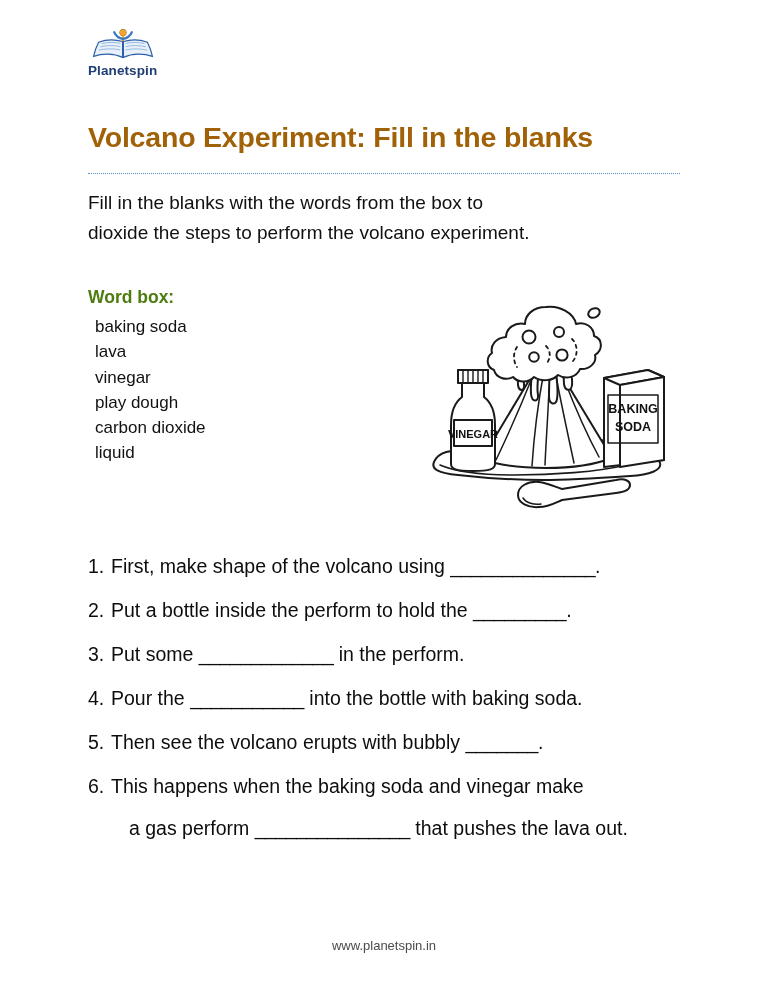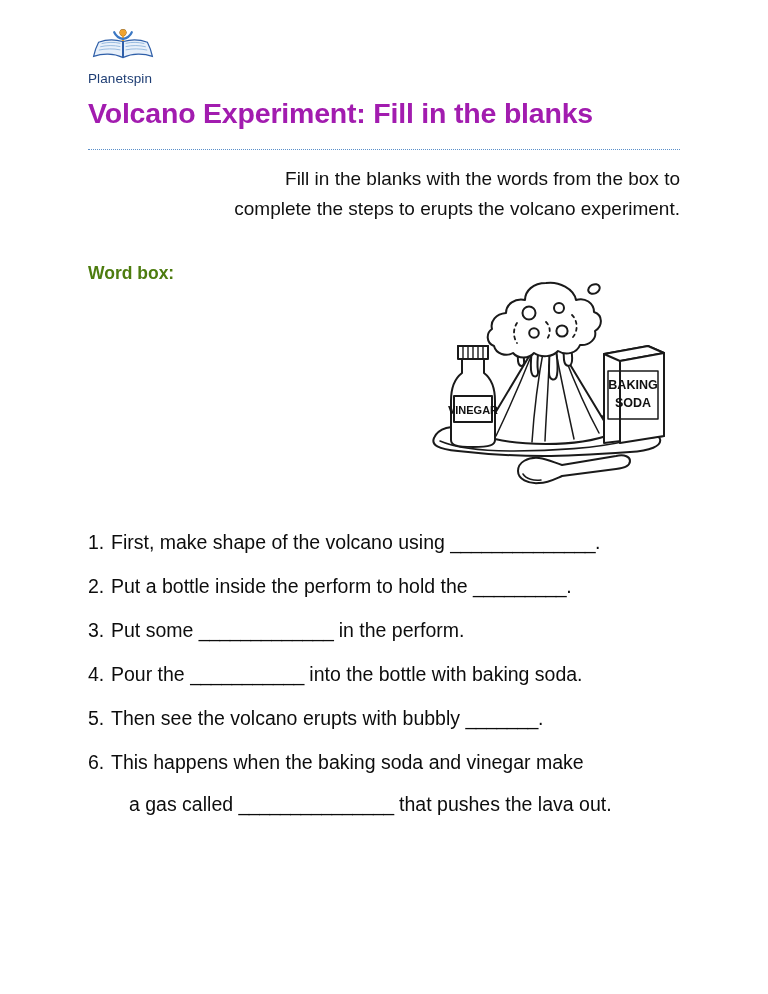--- a/index.html
+++ b/index.html
@@ -30,51 +30,50 @@
     width: 92px;
   }
   .brand-mark {
     width: 62px;
     height: 34px;
     display: block;
     margin-left: 4px;
   }
   .brand-name {
     font-size: 13.5px;
-    font-weight: normal;
+    font-weight: bold;
     color: #1f3e74;
     letter-spacing: .1px;
-    margin-top: 10px;
+    margin-top: 2px;
     line-height: 1.1;
   }
 
   
   .title {
-    margin-top: 10px;
+    margin-top: 42px;
     font-size: 28.5px;
     font-weight: bold;
-    color: #a21caf;
+    color: #a16207;
     letter-spacing: -.2px;
     line-height: 1.15;
     white-space: nowrap;
   }
   .title-rule {
     margin-top: 6px;
     height: 0;
     border-top: 1.6px dotted #5b8fc9;
     width: 100%;
   }
 
   
   .intro {
     margin-top: 14px;
     font-size: 19px;
     line-height: 1.62;
     color: #111111;
-    text-align: right;
   }
   .intro div { white-space: nowrap; }
 
   
   .middle {
     margin-top: 38px;
     display: flex;
     align-items: flex-start;
     justify-content: space-between;
   }
@@ -163,27 +162,35 @@
       <path d="M31 13.4 L31 29.6" stroke="#2f5fa8" stroke-width="1.4"></path>
     </svg>
     <div class="brand-name">Planetspin</div>
   </div>
 
   <h1 class="title">Volcano Experiment: Fill in the blanks</h1>
   <div class="title-rule"></div>
 
   <div class="intro">
     <div>Fill in the blanks with the words from the box to</div>
-    <div>complete the steps to erupts the volcano experiment.</div>
+    <div>dioxide the steps to perform the volcano experiment.</div>
   </div>
 
   <div class="middle">
 
     <div class="wordbox">
       <div class="wordbox-title">Word box:</div>
+      <ul class="wordbox-list">
+        <li>baking soda</li>
+        <li>lava</li>
+        <li>vinegar</li>
+        <li>play dough</li>
+        <li>carbon dioxide</li>
+        <li>liquid</li>
+      </ul>
     </div>
 
     <div class="illus">
       <svg viewBox="0 0 250 215">
         <g fill="#ffffff" stroke="#1a1a1a" stroke-width="2" stroke-linejoin="round" stroke-linecap="round">
 
           <path d="M12 163 C16 153, 30 150, 44 152 C58 141, 92 134, 124 134 C156 134, 190 141, 205 152
                    C219 150, 234 154, 238 164 C240 171, 228 176, 208 177
                    C178 179, 140 181, 122 181 C100 181, 62 179, 36 176 C16 174, 9 170, 12 163 Z"></path>
           <path d="M18 166 C34 173, 62 176, 92 176 C130 176, 176 173, 204 166" fill="none" stroke-width="1.6"></path>
@@ -273,17 +280,18 @@
       <span class="q-body"><span>Pour the </span><span class="blank">___________</span><span> into the bottle with baking soda.</span></span>
     </div>
 
     <div class="q">
       <span class="q-num">5.</span>
       <span class="q-body"><span>Then see the volcano erupts with bubbly </span><span class="blank">_______</span><span>.</span></span>
     </div>
 
     <div class="q">
       <span class="q-num">6.</span>
-      <span class="q-body"><span>This happens when the baking soda and vinegar make</span><div class="line2"><span>a gas called </span><span class="blank">_______________</span><span> that pushes the lava out.</span></div></span>
-    </div>
-  </div>
-
+      <span class="q-body"><span>This happens when the baking soda and vinegar make</span><div class="line2"><span>a gas perform </span><span class="blank">_______________</span><span> that pushes the lava out.</span></div></span>
+    </div>
+  </div>
+
+  <div class="footer">www.planetspin.in</div>
 </div>
 
 </body></html>

